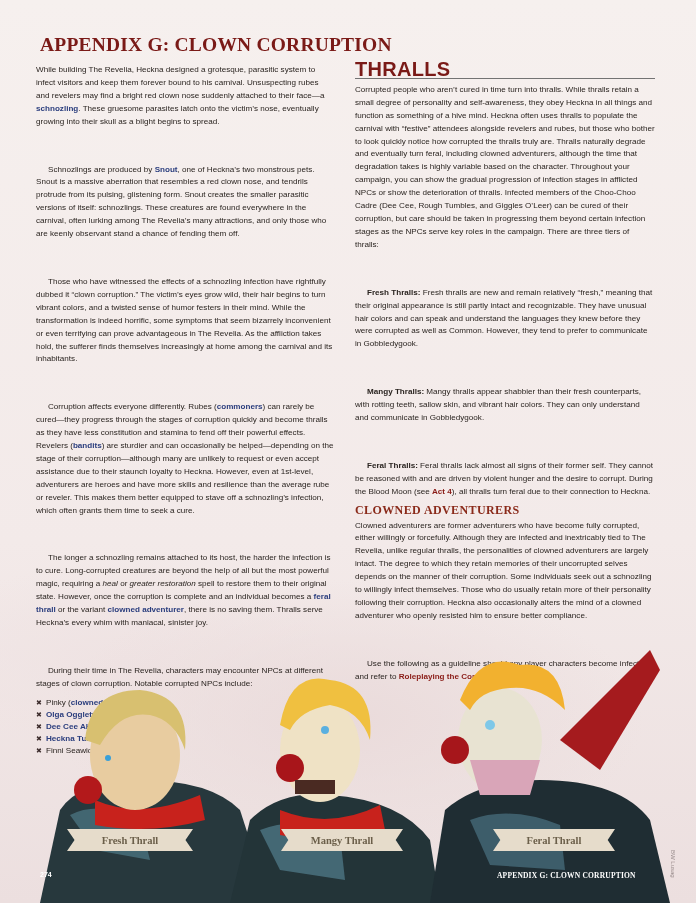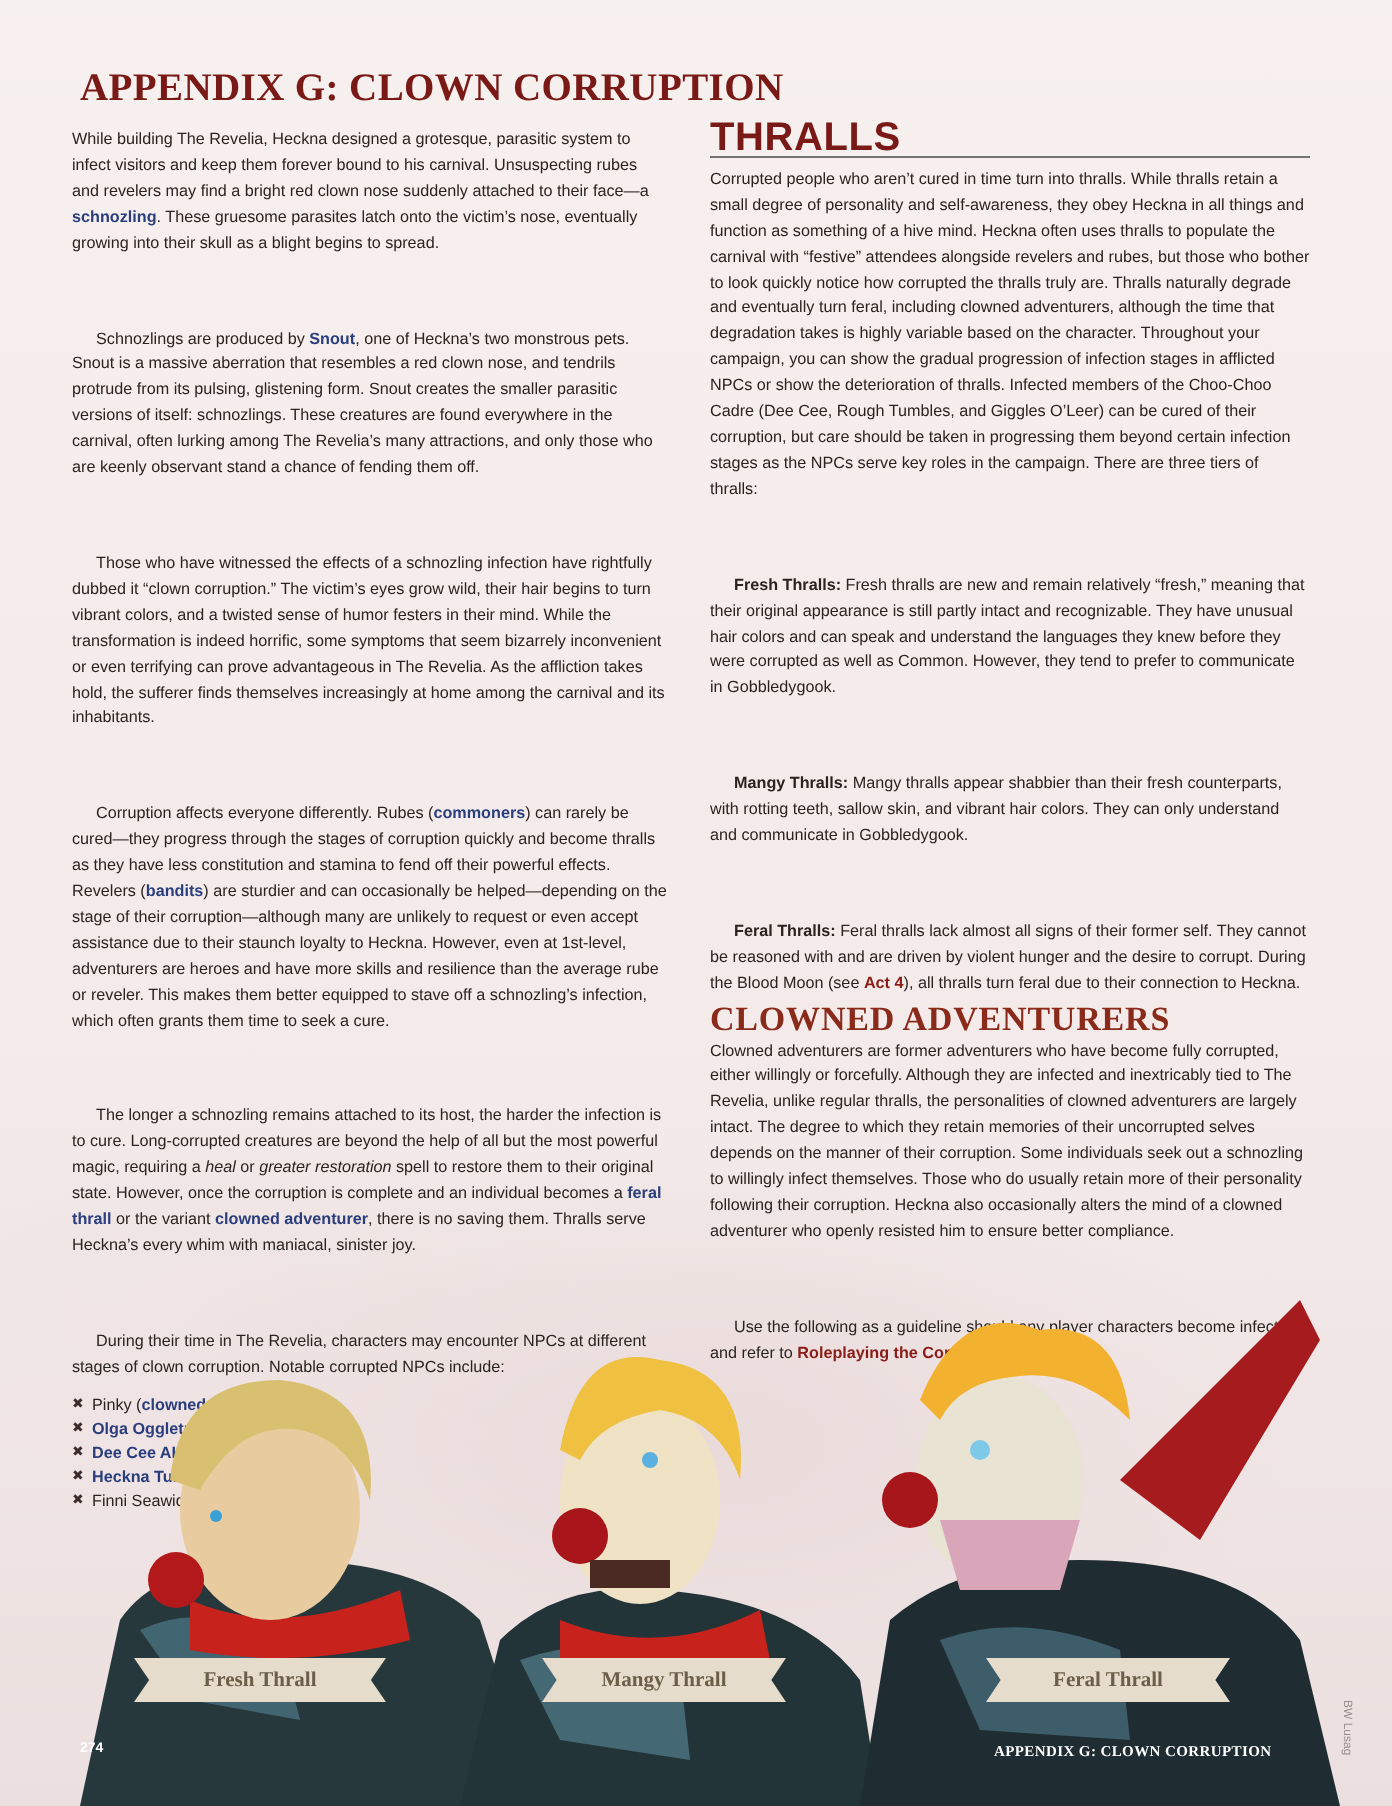--- a/index.html
+++ b/index.html
@@ -28,21 +28,21 @@
   p.indent { text-indent: 12px; margin-top: 35px; }
   .link { color: #2a3d7d; font-weight: bold; }
   .link-red { color: #8a1c17; font-weight: bold; }
   .sub { font-weight: bold; }
   .h2 {
     font-size: 20px; font-weight: bold; color: #7a1a17;
     border-bottom: 1px solid #737373; padding-bottom: 2px; margin-bottom: 5px;
     letter-spacing: 0.3px;
   }
   .h3 {
-    font-family: "Liberation Serif", serif; font-weight: bold; font-size: 17px;
+    font-family: "Liberation Serif", serif; font-weight: bold; font-size: 12px;
     color: #8a2a1a; letter-spacing: 0.4px; margin: 5px 0 3px 0;
   }
   ul.npc { list-style: none; margin: 6px 0 0 0; padding: 0; }
   ul.npc li { position: relative; padding-left: 10px; line-height: 12px; }
   ul.npc li .bullet { position: absolute; left: 0; top: 0; font-size: 7px; color: #3a2a2a; }
   .art {
     position: absolute; left: 0; top: 630px; width: 696px; height: 273px;
   }
   .banner {
     position: absolute; height: 22px; top: 829px;
@@ -136,18 +136,18 @@
     <path d="M470 190 Q510 175 560 195 L565 240 L490 235 Z" fill="#4a7282" opacity="0.7"></path>
     <ellipse cx="500" cy="110" rx="42" ry="52" fill="#e8e3d2"></ellipse>
     <path d="M460 70 Q480 20 520 35 Q560 30 565 80 Q540 55 510 58 Q480 60 470 80 Z" fill="#f2b12f"></path>
     <circle cx="455" cy="120" r="14" fill="#a6161b"></circle>
     <path d="M470 130 L540 130 L530 165 L480 165 Z" fill="#d9a5b8"></path>
     <circle cx="490" cy="95" r="5" fill="#7ec8e8"></circle>
   </g>
 </svg>
 
 <div class="banner" style="left:67px; width:126px;">Fresh Thrall</div>
-<div class="banner" style="left:271px; width:122px;">Mangy Thrall</div>
+<div class="banner" style="left:281px; width:122px;">Mangy Thrall</div>
 <div class="banner" style="left:493px; width:122px;">Feral Thrall</div>
 
 <div class="page-num">274</div>
 <div class="running-foot">APPENDIX G: CLOWN CORRUPTION</div>
 <div class="sig">BW Lusag</div>
 
 </body></html>

